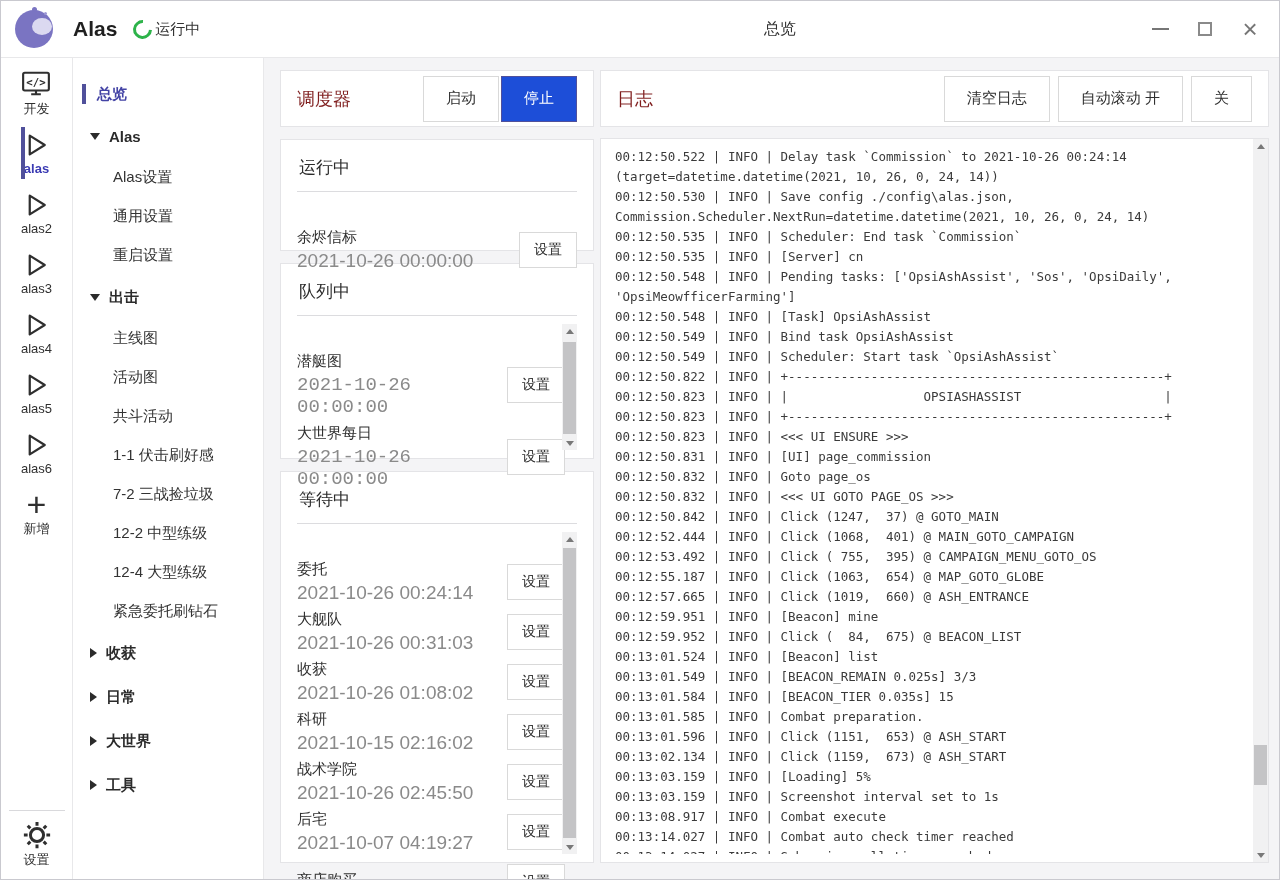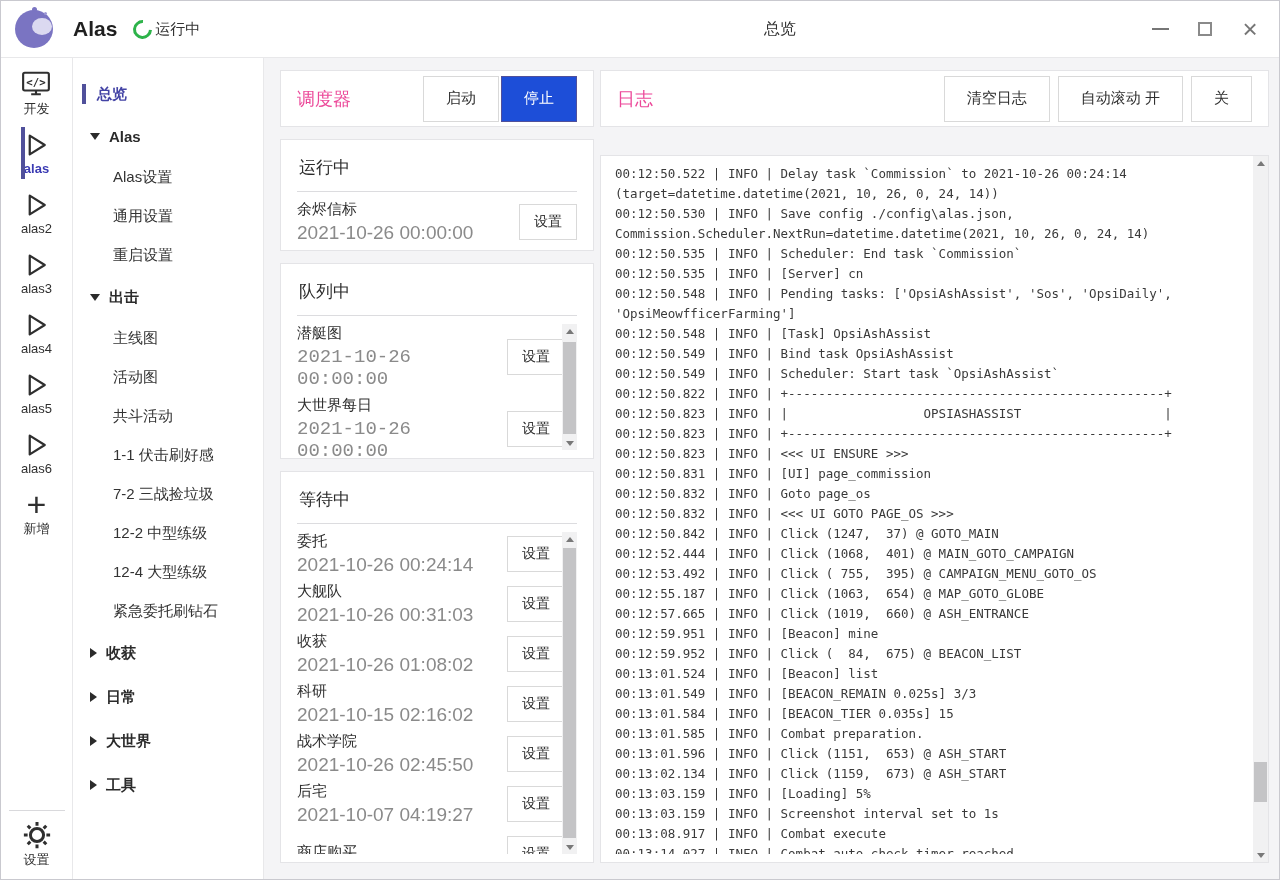--- a/index.html
+++ b/index.html
@@ -57,36 +57,36 @@
   .menu-group-header { height:44px; display:flex; align-items:center; gap:9px; padding-left:17px;
     font-weight:bold; color:#2b2b2b; cursor:pointer; }
   .tri { display:inline-block; width:0; height:0; }
   .tri-down { border-left:5px solid transparent; border-right:5px solid transparent; border-top:7px solid #2b2b2b; }
   .tri-right { border-top:5px solid transparent; border-bottom:5px solid transparent; border-left:7px solid #2b2b2b; }
   .menu-child { height:39px; display:flex; align-items:center; padding-left:40px; color:#333; cursor:pointer; }
 
   
   .main { flex:1; background:#f4f4f6; display:flex; padding:12px 10px 16px 16px; gap:6px; min-width:0; }
   .col-left { width:314px; flex:0 0 314px; display:flex; flex-direction:column; gap:12px; }
-  .col-right { flex:1; display:flex; flex-direction:column; gap:28px; min-width:0; }
+  .col-right { flex:1; display:flex; flex-direction:column; gap:11px; min-width:0; }
   .panel { background:#fff; border:1px solid #e4e4e7; }
 
   .panel-head { height:57px; flex:0 0 57px; display:flex; align-items:center; padding:0 16px; }
-  .panel-head .head-title { font-size:18px; color:#ec4899; }
+  .panel-head .head-title { font-size:18px; color:#7f1d1d; }
   .head-buttons { margin-left:auto; display:flex; gap:8px; }
   .btn { height:46px; background:#fff; border:1px solid #d9d9d9; color:#2f2f2f; font-size:15px;
     padding:0 22px; cursor:pointer; font-family:inherit; }
   .btn-primary { background:#1d4ed8; border-color:#50509b; color:#fff; }
   .btn-group { margin-left:auto; display:flex; gap:2px; }
 
   .section { padding:14px 16px 8px; display:flex; flex-direction:column; min-height:0; }
   .section-title { font-size:17px; color:#2b2b2b; padding:2px 2px 12px; border-bottom:1px solid #dcdcdf; }
   .task-list-wrap { position:relative; margin-top:8px; flex:1; min-height:0; }
   .task-list-wrap.has-bar { padding-right:12px; }
-  .task-list { overflow:hidden; height:100%; }
+  .task-list { overflow:hidden; height:100%;margin-top:28px; }
   .task-row { display:flex; align-items:center; min-height:44px; margin-bottom:6px; }
   .task-info { display:flex; flex-direction:column; gap:3px; }
   .task-name { font-size:15px; color:#2f2f2f; }
   .task-time { font-size:19px; color:#8a8a8a; }
   .setting-btn { margin-left:auto; height:36px; min-width:58px; font-size:14px; padding:0 12px; }
 
   
   .fakebar { position:absolute; right:0; top:0; bottom:0; width:15px; background:#f1f1f2; }
   .fakebar .arrow { position:absolute; left:0; width:15px; height:14px; display:flex;
     align-items:center; justify-content:center; cursor:pointer; }

